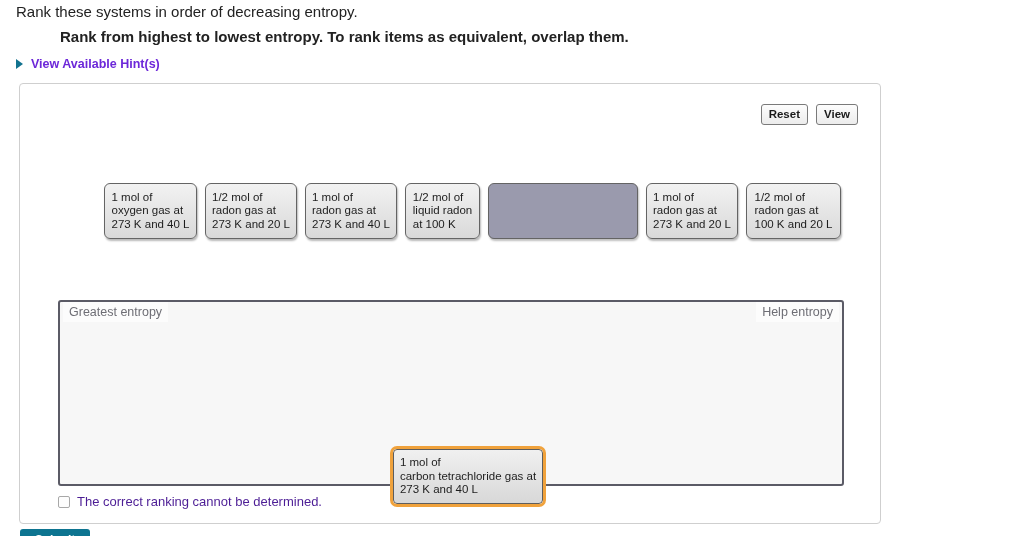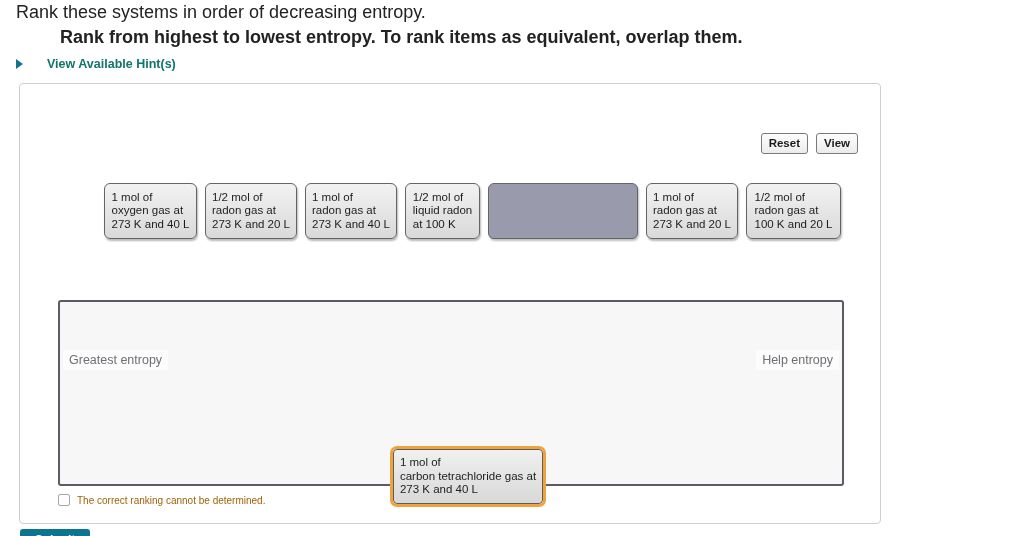--- a/index.html
+++ b/index.html
@@ -14,21 +14,21 @@
     overflow: hidden;
     font-family: "Liberation Sans", sans-serif;
     color: #222222;
     -webkit-font-smoothing: antialiased;
   }
 
   
   .prompt-line {
     position: absolute;
     left: 16px;
-    font-size: 18px;
+    font-size: 15px;
     line-height: 16px;
     color: #222;
     white-space: nowrap;
   }
   #prompt-main { top: 4px; font-weight: 400; }
   #prompt-sub  { top: 29px; font-weight: bold; padding-left: 44px; }
 
   .hint-row {
     position: absolute;
     left: 16px;
@@ -40,22 +40,21 @@
   }
   .hint-caret {
     width: 0; height: 0;
     border-left: 7px solid #12738f;
     border-top: 5px solid transparent;
     border-bottom: 5px solid transparent;
   }
   .hint-text {
     font-size: 12.5px;
     font-weight: bold;
-    color: #0f766e;
-    margin-left: 16px;
+    color: #6d28d9;
   }
 
   
   #activity-panel {
     position: absolute;
     left: 19px;
     top: 83px;
     width: 862px;
     height: 441px;
     background: #ffffff;
@@ -64,21 +63,20 @@
     box-sizing: border-box;
   }
 
   
   #panel-toolbar {
     position: absolute;
     right: 22px;
     top: 20px;
     display: flex;
     gap: 8px;
-    margin-top: 29px;
   }
   .tool-btn {
     font-family: "Liberation Sans", sans-serif;
     font-size: 11.5px;
     font-weight: bold;
     color: #1a1a1a;
     background: linear-gradient(#fdfdfd, #ececec);
     border: 1px solid #7a7a7a;
     border-radius: 3px;
     padding: 2px 7px 3px 7px;
@@ -135,21 +133,20 @@
   .rank-label {
     position: absolute;
     top: 0;
     height: 20px;
     line-height: 21px;
     font-size: 12.5px;
     color: #6e6e75;
     background: #fcfcfc;
     padding: 0 6px;
     white-space: nowrap;
-    margin-top: 48px;
   }
   #rank-label-greatest { left: 3px; }
   #rank-label-least { right: 3px; }
 
   #dropped-tile {
     position: absolute;
     left: 333px;
     top: 147px;
     width: 150px;
     height: 55px;
@@ -179,22 +176,22 @@
   .cbox {
     width: 12px;
     height: 12px;
     box-sizing: border-box;
     border: 1px solid #a8a8a8;
     background: #fdfdfd;
     border-radius: 2px;
     cursor: pointer;
   }
   #cannot-determine-label {
-    font-size: 10px;
-    color: #a16207;
+    font-size: 13px;
+    color: #4c1d95;
     white-space: nowrap;
   }
 
   
   #submit-button {
     position: absolute;
     left: 20px;
     top: 529px;
     width: 70px;
     height: 22px;

